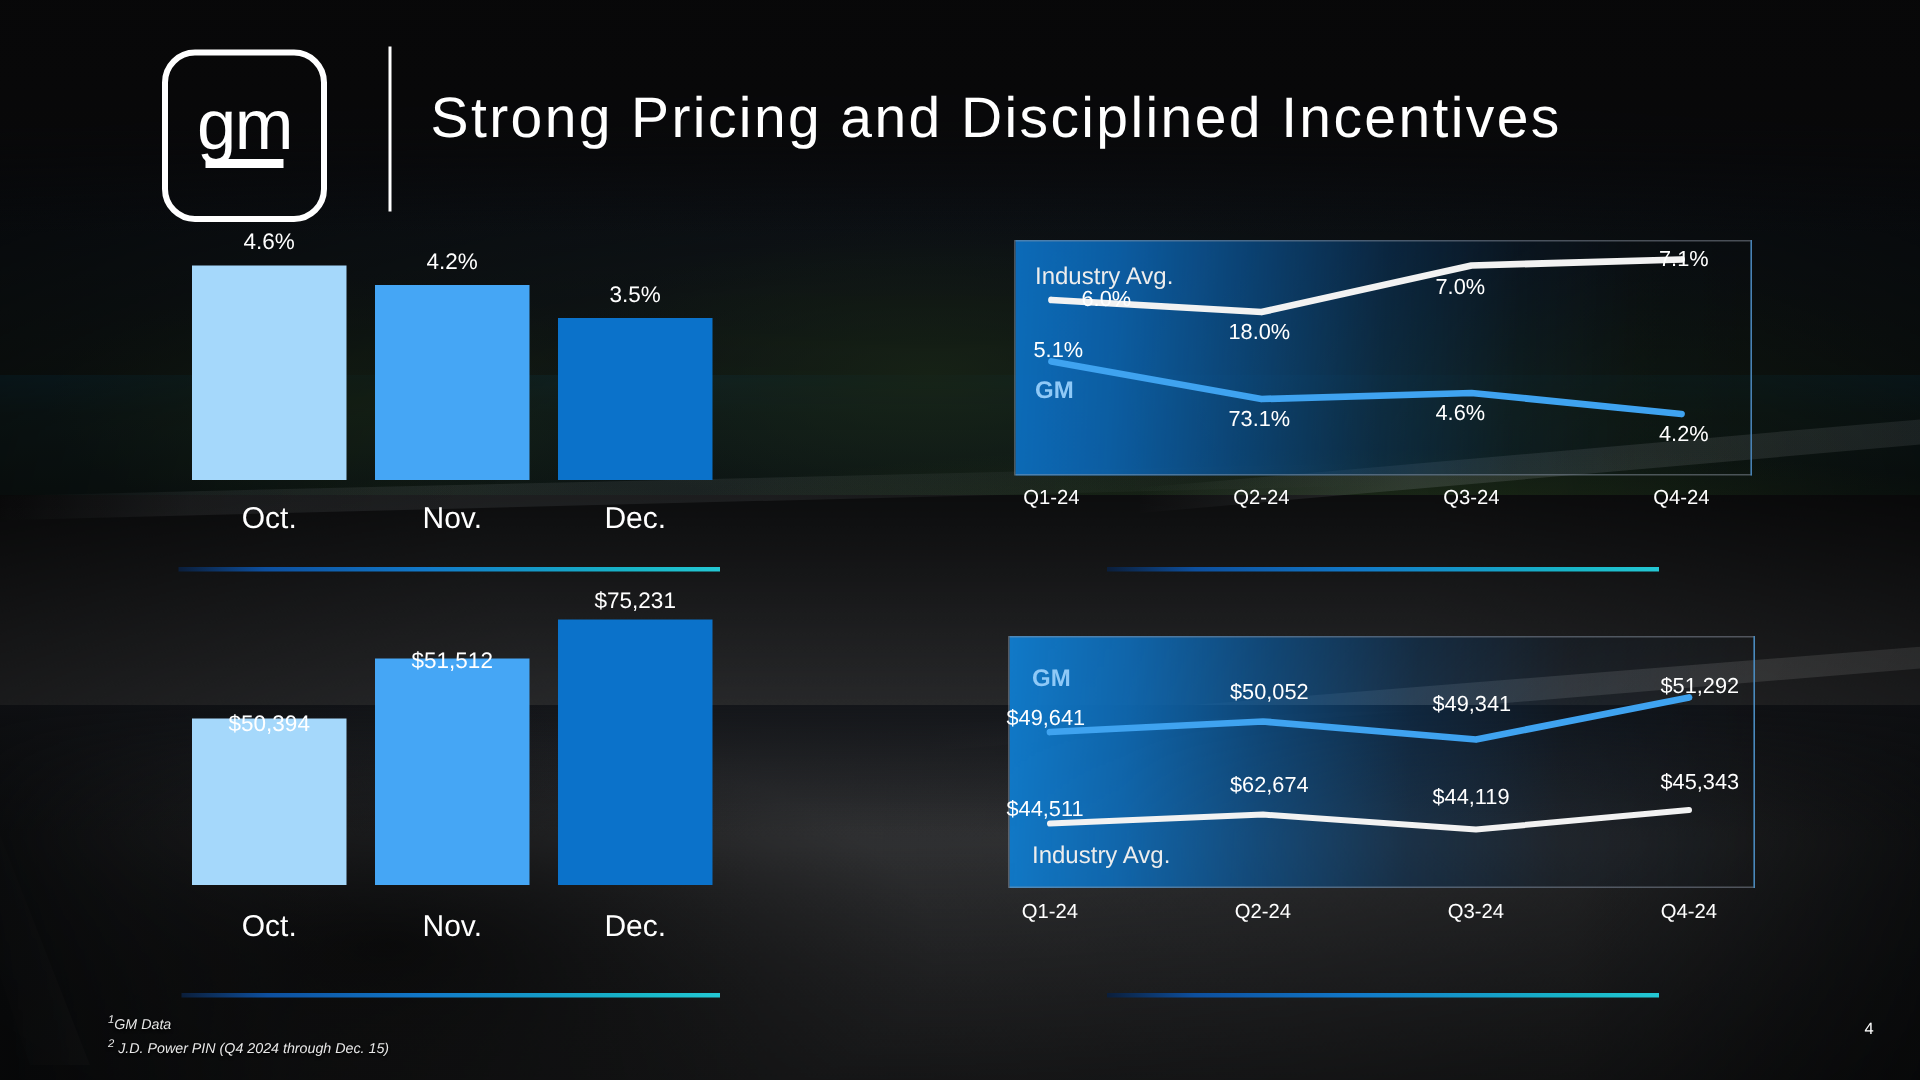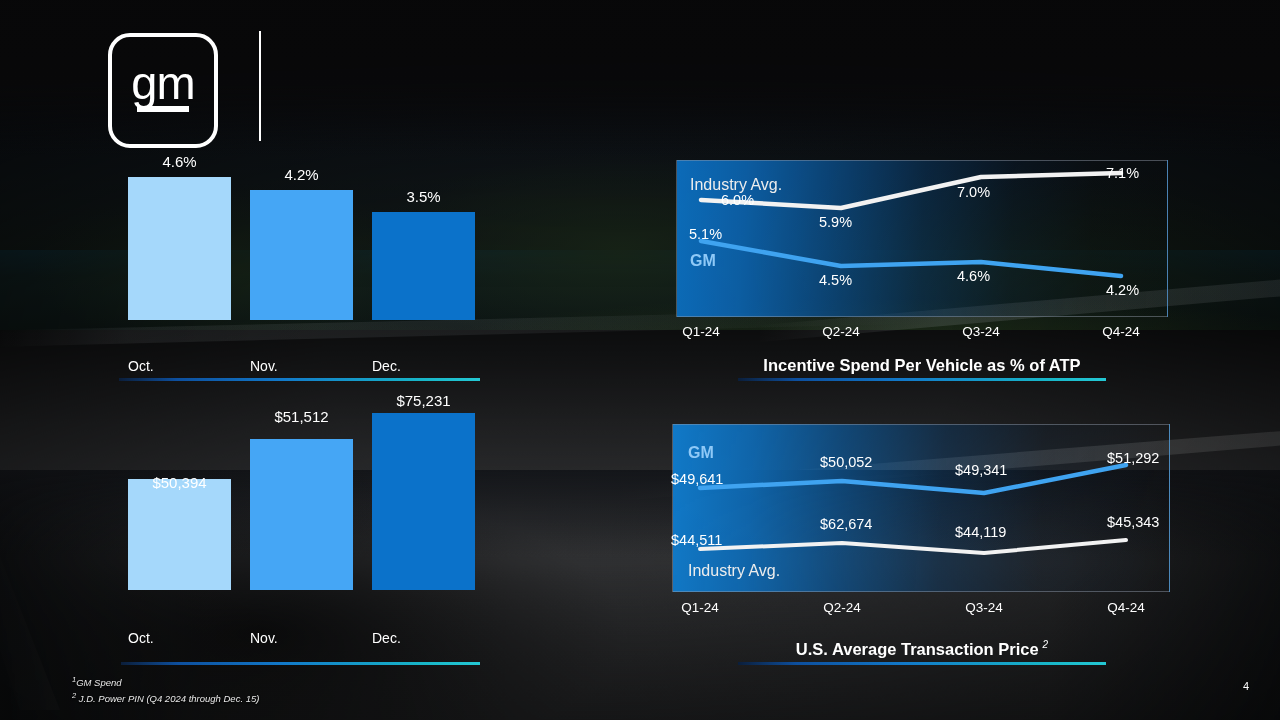--- a/index.html
+++ b/index.html
@@ -126,21 +126,21 @@
     position:absolute;height:3px;
     background:linear-gradient(90deg,#0b1e3a 0%,#0d4f9e 16%,#1279c9 45%,#18b6c8 84%,#24c8d4 100%);
   }
 
   
   .bar{position:absolute;bottom:0;}
   .bar-label{
     position:absolute;color:#fff;font-size:15px;white-space:nowrap;text-align:center;
   }
   .cat-label{
-    position:absolute;color:#ffffff;font-size:14px;white-space:nowrap;margin-top:23px;
+    position:absolute;color:#ffffff;font-size:20px;white-space:nowrap;text-align:center;
   }
 
   
   .lc-panel{
     position:absolute;
     border:1px solid rgba(150,160,175,.45);
     background:linear-gradient(93deg,
        rgba(12,110,190,.97) 0%,
        rgba(12,98,172,.93) 14%,
        rgba(11,80,142,.80) 30%,
@@ -202,20 +202,21 @@
     <div class="topband"></div>
   </div>
 
   <div class="logo-box">
     <div class="logo-inner">
       <div class="logo-text">gm</div>
       <div class="logo-underline"></div>
     </div>
   </div>
   <div class="divider"></div>
+  <div class="title">Strong Pricing and Disciplined Incentives</div>
 
   <div class="quad" style="left:100px;top:155px;width:430px;height:230px;">
 
     <div style="position:absolute;left:0;top:0;width:430px;height:165px;">
 
       <div class="bar" style="left:28px;width:103px;height:143px;background:#A5D8FB;"></div>
       <div class="bar-label" style="left:28px;top:-2px;width:103px;">4.6%</div>
 
       <div class="bar" style="left:150px;width:103px;height:130px;background:#45A6F5;"></div>
       <div class="bar-label" style="left:150px;top:11px;width:103px;">4.2%</div>
@@ -239,49 +240,46 @@
 
       <polyline points="25,40 165,48 305,17 445,13" fill="none" stroke="#F2F2F2" stroke-width="4.5" stroke-linejoin="round" stroke-linecap="round"></polyline>
 
       <polyline points="25,81 165,106 305,102 445,116" fill="none" stroke="#3FA3F0" stroke-width="4.5" stroke-linejoin="round" stroke-linecap="round"></polyline>
     </svg>
 
     <div class="series-label" style="left:14px;top:16px;color:#EDEDED;">Industry Avg.</div>
     <div class="series-label" style="left:14px;top:92px;color:#8FC9F7;font-weight:700;">GM</div>
 
     <div class="pt-label" style="left:13px;top:32px;margin-left:32px;">6.0%</div>
-    <div class="pt-label" style="left:143px;top:54px;">5.9%</div>
+    <div class="pt-label" style="left:143px;top:54px;">18.0%</div>
     <div class="pt-label" style="left:281px;top:24px;">7.0%</div>
     <div class="pt-label" style="left:430px;top:5px;">7.1%</div>
 
     <div class="pt-label" style="left:13px;top:66px;">5.1%</div>
-    <div class="pt-label" style="left:143px;top:112px;">4.5%</div>
+    <div class="pt-label" style="left:143px;top:112px;">73.1%</div>
     <div class="pt-label" style="left:281px;top:108px;">4.6%</div>
     <div class="pt-label" style="left:430px;top:122px;">4.2%</div>
 
     <div class="axis-label" style="left:-15px;top:164px;width:80px;">Q1-24</div>
     <div class="axis-label" style="left:125px;top:164px;width:80px;">Q2-24</div>
     <div class="axis-label" style="left:265px;top:164px;width:80px;">Q3-24</div>
     <div class="axis-label" style="left:405px;top:164px;width:80px;">Q4-24</div>
   </div>
 
-  <div class="chart-title" style="left:740px;top:356px;width:364px;">
-    <span>Incentive Spend Per Vehicle as % of ATP</span>
-  </div>
   <div class="rule" style="left:738px;top:378px;width:368px;"></div>
 
   <div class="quad" style="left:100px;top:408px;width:430px;height:215px;">
 
     <div style="position:absolute;left:0;top:0;width:430px;height:182px;">
 
       <div class="bar" style="left:28px;width:103px;height:111px;background:#A5D8FB;"></div>
       <div class="bar-label" style="left:18px;top:50px;width:123px;margin-top:16px;">$50,394</div>
 
       <div class="bar" style="left:150px;width:103px;height:151px;background:#45A6F5;"></div>
-      <div class="bar-label" style="left:140px;top:0;width:123px;">$51,512</div>
+      <div class="bar-label" style="left:140px;top:24px;width:123px;">$51,512</div>
 
       <div class="bar" style="left:272px;width:103px;height:177px;background:#0B72CA;"></div>
       <div class="bar-label" style="left:262px;top:-16px;width:123px;">$75,231</div>
     </div>
 
     <div class="cat-label" style="left:28px;top:199px;width:103px;">Oct.</div>
     <div class="cat-label" style="left:150px;top:199px;width:103px;">Nov.</div>
     <div class="cat-label" style="left:272px;top:199px;width:103px;">Dec.</div>
   </div>
 
@@ -310,26 +308,23 @@
     <div class="pt-label" style="left:148px;top:92px;">$62,674</div>
     <div class="pt-label" style="left:283px;top:100px;">$44,119</div>
     <div class="pt-label" style="left:435px;top:90px;">$45,343</div>
 
     <div class="axis-label" style="left:-12px;top:176px;width:80px;">Q1-24</div>
     <div class="axis-label" style="left:130px;top:176px;width:80px;">Q2-24</div>
     <div class="axis-label" style="left:272px;top:176px;width:80px;">Q3-24</div>
     <div class="axis-label" style="left:414px;top:176px;width:80px;">Q4-24</div>
   </div>
 
-  <div class="chart-title" style="left:740px;top:639px;width:364px;">
-    <span>U.S. Average Transaction Price</span><span class="sup" style="margin-left:4px;">2</span>
-  </div>
   <div class="rule" style="left:738px;top:662px;width:368px;"></div>
 
   <div class="footnote" style="left:72px;top:675px;">
-    <span class="fs">1</span><span>GM Spend</span>
+    <span class="fs">1</span><span>GM Data</span>
   </div>
   <div class="footnote" style="left:72px;top:691px;">
     <span class="fs">2</span><span> J.D. Power PIN (Q4 2024 through Dec. 15)</span>
   </div>
   <div class="pagenum" style="left:1243px;top:680px;">4</div>
 
 </div>
 
 </body></html>

